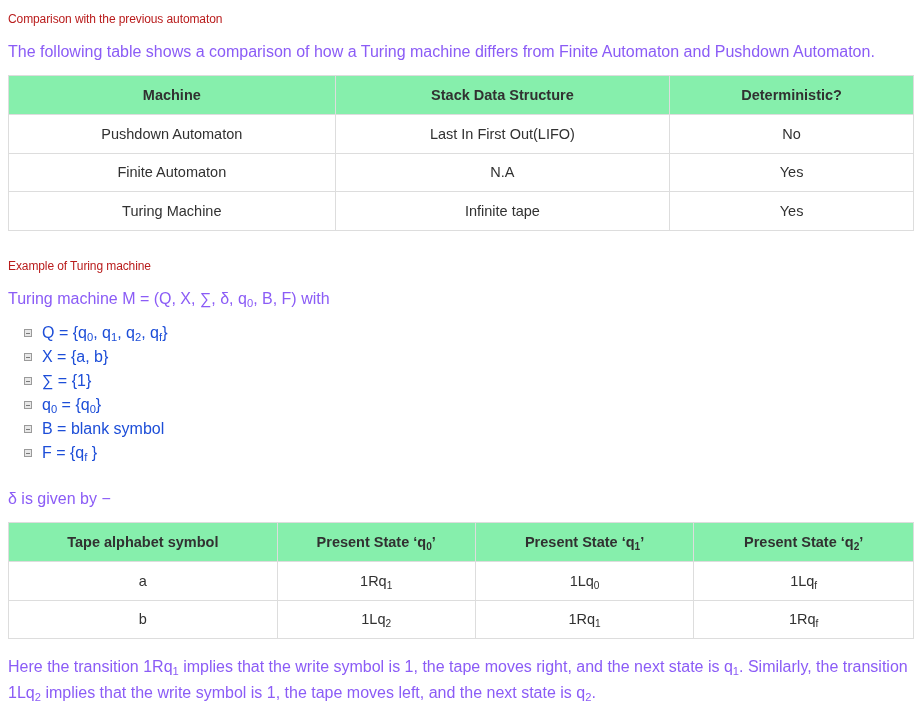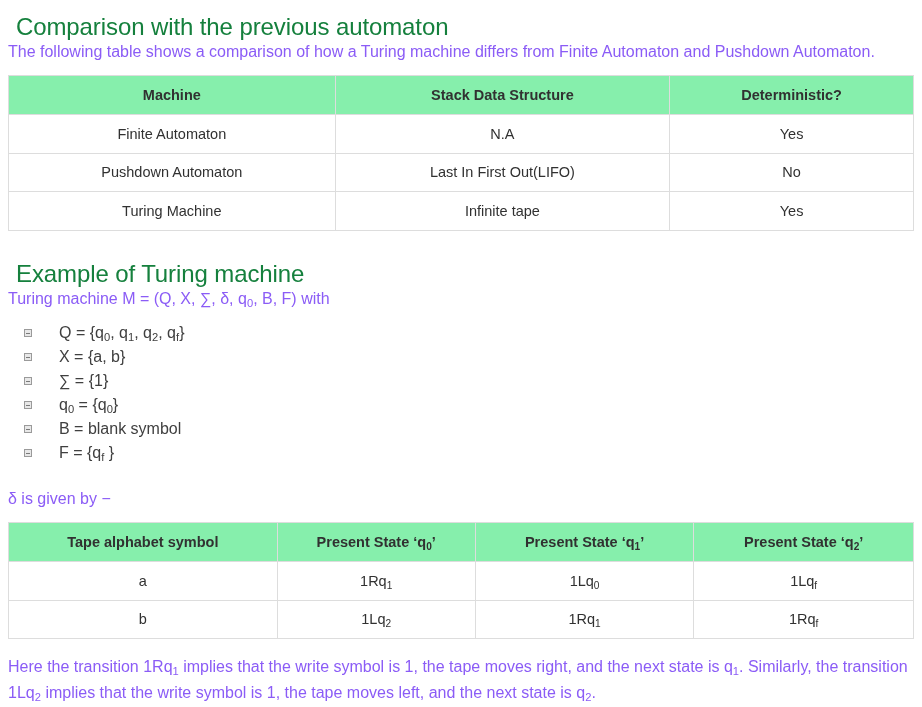--- a/index.html
+++ b/index.html
@@ -13,23 +13,23 @@
       height: 707px;
       overflow: hidden;
       font-family: "Liberation Sans", sans-serif;
       color: #222222;
       font-size: 16px;
       position: relative;
     }
     h2 {
       font-family: "Liberation Sans", sans-serif;
       font-weight: 500;
-      font-size: 24px;
-      color: #15803d;
-      margin: 8px;
+      font-size: 12px;
+      color: #b91c1c;
+      margin: 0;
       line-height: 24px;
       letter-spacing: -0.1px;
     }
     p {
       margin: 0;
       font-size: 16px;
       line-height: 24px;
       color: #8b5cf6;
     }
     #h-compare { position: absolute; left: 8px; top: 7px; }
@@ -77,22 +77,21 @@
       list-style: none;
       margin: 0;
       padding: 0;
     }
     ul.sq li {
       font-size: 16px;
       line-height: 24px;
       height: 24px;
       display: flex;
       align-items: center;
-      color: #404040;
-      gap: 17px;
+      color: #1d4ed8;
     }
     .bullet {
       display: inline-block;
       width: 8px;
       height: 8px;
       border: 1px solid #9a9a9a;
       background: #e8e8e8;
       margin-right: 10px;
       position: relative;
       flex: 0 0 auto;
@@ -121,28 +120,28 @@
 <table id="t-compare">
   <thead>
     <tr>
       <th>Machine</th>
       <th>Stack Data Structure</th>
       <th>Deterministic?</th>
     </tr>
   </thead>
   <tbody>
     <tr>
+      <td>Pushdown Automaton</td>
+      <td>Last In First Out(LIFO)</td>
+      <td>No</td>
+    </tr>
+    <tr>
       <td>Finite Automaton</td>
       <td>N.A</td>
       <td>Yes</td>
-    </tr>
-    <tr>
-      <td>Pushdown Automaton</td>
-      <td>Last In First Out(LIFO)</td>
-      <td>No</td>
     </tr>
     <tr>
       <td>Turing Machine</td>
       <td>Infinite tape</td>
       <td>Yes</td>
     </tr>
   </tbody>
 </table>
 
 <h2 id="h-example">Example of Turing machine</h2>

